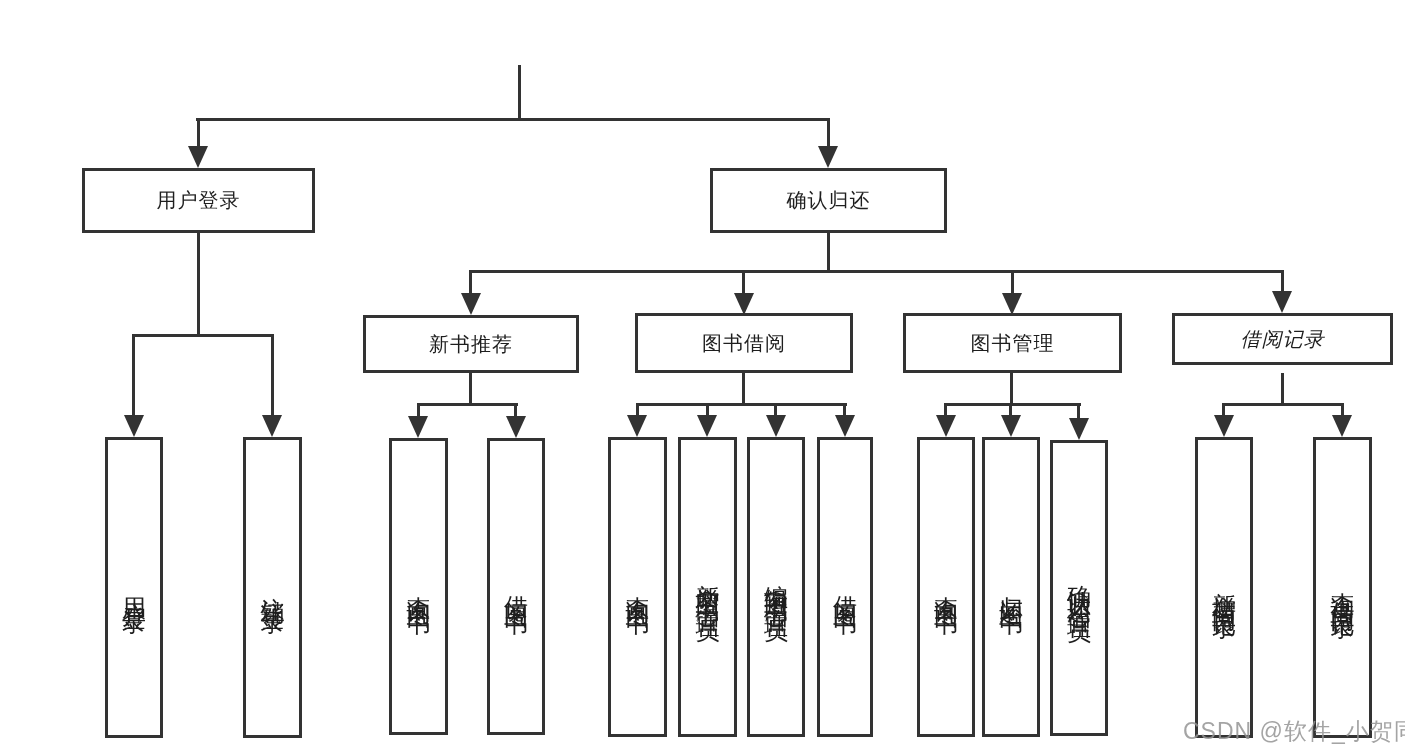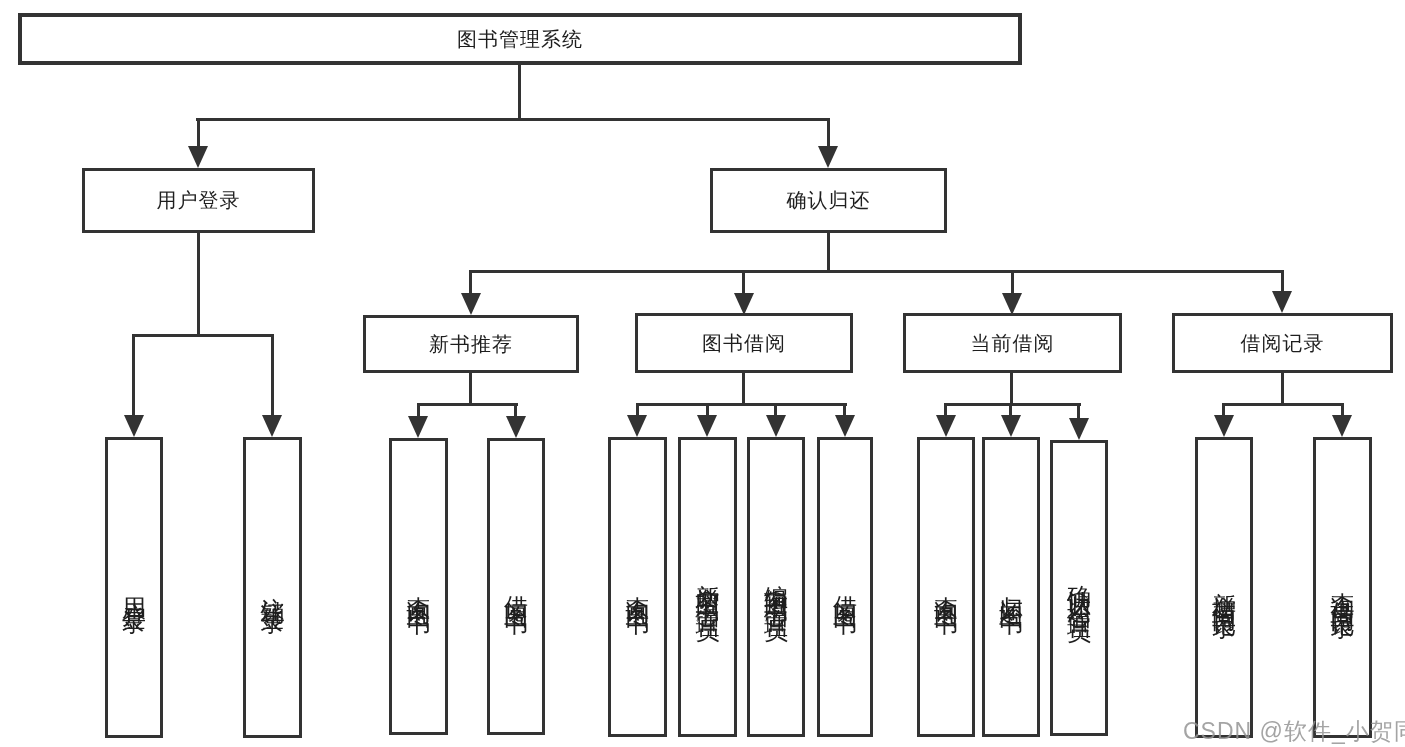--- a/index.html
+++ b/index.html
@@ -59,21 +59,20 @@
     letter-spacing: 1px;
     white-space: nowrap;
     z-index: 5;
   }
 </style>
 </head>
 <body>
 
 <div class="canvas">
 
-  <div class="node root hlabel" style="left:18px; top:13px; width:1004px; height:52px;">图书管理系统</div>
 
   <div class="vline" style="left:518px; top:65px; height:56px;"></div>
   <div class="hline" style="left:196px; top:118px; width:634px;"></div>
   <div class="stem" style="left:197px; top:120px; height:28px;"></div>
   <div class="arrow" style="left:188px; top:146px;"></div>
   <div class="stem" style="left:827px; top:120px; height:28px;"></div>
   <div class="arrow" style="left:818px; top:146px;"></div>
 
   <div class="node hlabel" style="left:82px; top:168px; width:233px; height:65px;">用户登录</div>
   <div class="node hlabel" style="left:710px; top:168px; width:237px; height:65px;">确认归还</div>
@@ -91,22 +90,22 @@
   <div class="arrow" style="left:461px; top:293px;"></div>
   <div class="stem" style="left:742px; top:272px; height:24px;"></div>
   <div class="arrow" style="left:734px; top:293px;"></div>
   <div class="stem" style="left:1011px; top:272px; height:24px;"></div>
   <div class="arrow" style="left:1002px; top:293px;"></div>
   <div class="stem" style="left:1281px; top:272px; height:22px;"></div>
   <div class="arrow" style="left:1272px; top:291px;"></div>
 
   <div class="node hlabel" style="left:635px; top:313px; width:218px; height:60px;">图书借阅</div>
   <div class="node hlabel" style="left:363px; top:315px; width:216px; height:58px;">新书推荐</div>
-  <div class="node hlabel" style="left:903px; top:313px; width:219px; height:60px;">当前借阅</div>
-  <div class="node hlabel" style="left:1172px; top:313px; width:221px; height:60px;">借阅记录</div>
+  <div class="node hlabel" style="left:903px; top:313px; width:219px; height:60px;">图书管理</div>
+  <div class="node hlabel" style="left:1172px; top:313px; width:221px; height:52px;font-style:italic;">借阅记录</div>
 
   <div class="vline" style="left:469px; top:373px; height:33px;"></div>
   <div class="hline" style="left:417px; top:403px; width:101px;"></div>
   <div class="stem" style="left:417px; top:405px; height:14px;"></div>
   <div class="arrow" style="left:408px; top:416px;"></div>
   <div class="stem" style="left:514px; top:405px; height:14px;"></div>
   <div class="arrow" style="left:506px; top:416px;"></div>
 
   <div class="vline" style="left:742px; top:373px; height:33px;"></div>
   <div class="hline" style="left:636px; top:403px; width:211px;"></div>

